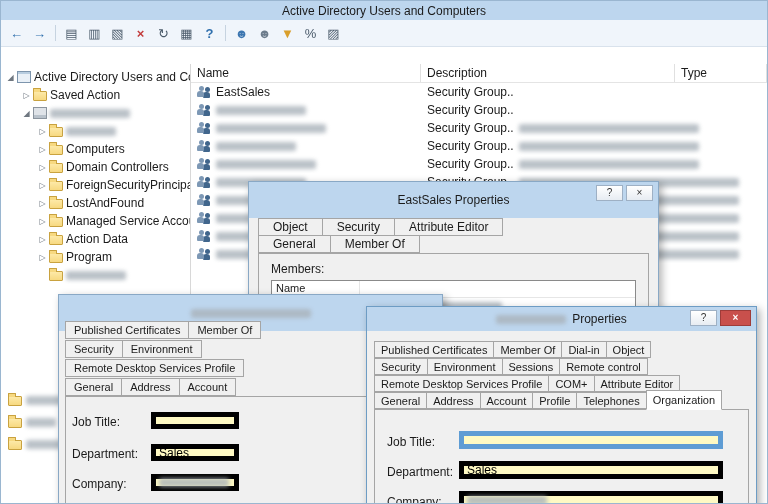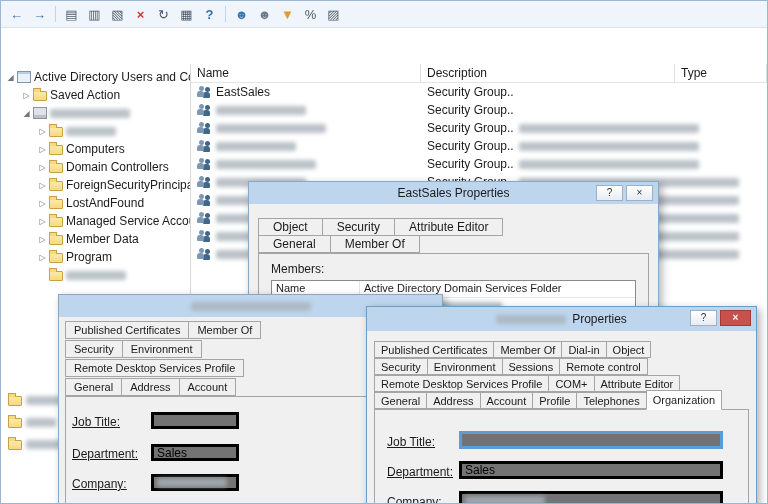--- a/index.html
+++ b/index.html
@@ -37,21 +37,21 @@
   .picon::before{content:"";position:absolute;top:0;left:3px;width:5px;height:5px;border-radius:50%;background:#4a7ab5;}
   .picon::after{content:"";position:absolute;top:6px;left:1px;width:9px;height:6px;border-radius:4px 4px 1px 1px;background:#4a7ab5;}
   .redact{display:inline-block;height:9px;border-radius:2px;background:#a9b2ba;filter:blur(2px);opacity:.8;}
   .rw30{width:30px}.rw40{width:40px}.rw50{width:50px}.rw60{width:60px}.rw70{width:70px}
   .rw80{width:80px}.rw90{width:90px}.rw100{width:100px}.rw110{width:110px}.rw120{width:120px}.rw180{width:180px}.rw220{width:220px}
   .textra{position:absolute;left:6px;top:388px;z-index:1;}
   .xitem{height:22px;display:flex;align-items:center;}
   .xitem .ticon{margin-right:4px;}
   
   .dlg{position:absolute;background:#f0f0f0;border:1px solid #89a8c5;box-shadow:3px 3px 8px rgba(0,0,0,.3);}
-  .dlg .tb{height:22px;background:#bdd6ee;position:relative;display:flex;align-items:center;justify-content:center;font-size:12px;gap:6px;}
+  .dlg .tb{height:36px;background:#bdd6ee;position:relative;display:flex;align-items:center;justify-content:center;font-size:12px;gap:6px;}
   .dbtns{position:absolute;right:5px;top:3px;display:flex;}
   .dbtn{width:27px;height:16px;margin-left:3px;border:1px solid #9eb0c4;background:linear-gradient(#fff,#e7ecf2);font-size:10px;line-height:1;display:flex;align-items:center;justify-content:center;color:#333;font-family:inherit;padding:0;cursor:default;}
   .dbtn.red{background:#c9504c;border-color:#9e3c39;color:#fff;font-weight:bold;width:31px;}
   .trow{position:absolute;display:flex;}
   .tab{height:18px;padding:0 8px;display:flex;align-items:center;background:#f0f0f0;border:1px solid #a5a5a5;margin-right:-1px;font-size:11px;white-space:nowrap;position:relative;}
   .tab.sel{background:#fff;height:21px;margin-top:-2px;z-index:6;border-bottom:1px solid #fff;}
   .page{position:absolute;border:1px solid #a5a5a5;background:#f0f0f0;}
   
   .d1{left:247px;top:180px;width:411px;height:322px;z-index:5;}
   .d1 .tab{font-size:12px;padding:0 14px;}
@@ -65,22 +65,22 @@
   .mh2{flex:1;padding:1px 4px;font-size:11px;white-space:nowrap;overflow:hidden;}
   .mrow{height:17px;display:flex;align-items:center;padding-left:3px;}
   .fdr{margin-left:18px;}
   
   .d2{left:57px;top:293px;width:385px;height:215px;z-index:10;}
   .d2 .trowA{top:26px;left:6px;}
   .d2 .trowB{top:45px;left:6px;}
   .d2 .trowC{top:64px;left:6px;}
   .d2 .trowD{top:83px;left:6px;}
   .d2 .page{left:6px;right:6px;top:101px;bottom:-1px;border-bottom:none;}
-  .flab{position:absolute;text-decoration:underline;}
-  .fin{position:absolute;height:17px;border:3px solid #000000;background:#737373;font-size:12px;padding:0 3px;font-family:inherit;display:flex;align-items:center;}
+  .flab{position:absolute;}
+  .fin{position:absolute;height:17px;border:5px solid #000000;background:#fef9c3;font-size:12px;padding:0 3px;font-family:inherit;display:flex;align-items:center;}
   input.fin{display:inline-block;line-height:15px;}
   .d2 .flab{left:13px;}
   .d2 .jt{top:120px}.d2 .dp{top:152px}.d2 .cp{top:182px}
   .d2 .fin{left:92px;width:88px;}
   .d2 .jt-in{top:117px}.d2 .dp-in{top:149px}.d2 .cp-in{top:179px}
   
   .d3{left:365px;top:305px;width:391px;height:230px;z-index:20;border-color:#6d9cc4;}
   .d3 .tb{height:24px;}
   .d3 .trow1{top:34px;left:7px;}
   .d3 .trow2{top:51px;left:7px;}
@@ -94,20 +94,23 @@
   .d3 .fin{left:92px;width:264px;height:18px;}
   .d3 .jt-in{top:124px;border-color:#5e9cd4;}
   .d3 .dp-in{top:154px}
   .d3 .cp-in{top:184px}
 </style>
 </head>
 <body>
 
 <div class="window">
 
+  <div class="titlebar">
+    <span>Active Directory Users and Computers</span>
+  </div>
 
 
   <div class="toolbar">
     <span style="display:flex">
 
     <span class="tbtn c-blue">←</span>
         <span class="tbtn c-blue">→</span>
       </span>
     <span class="tsep"></span>
     <span style="display:flex">
@@ -194,21 +197,21 @@
         <div class="titem ind2">
           <span class="exp">▷</span>
           <span class="ticon folder"></span>
           <span class="tlabel">Managed Service Accou</span>
 
         </div>
 
         <div class="titem ind2">
           <span class="exp">▷</span>
           <span class="ticon folder"></span>
-          <span class="tlabel">Member Data</span>
+          <span class="tlabel">Action Data</span>
 
         </div>
 
         <div class="titem ind2">
           <span class="exp">▷</span>
           <span class="ticon folder"></span>
           <span class="tlabel">Program</span>
 
         </div>
 
@@ -388,21 +391,20 @@
     <div class="trow trow2">
 
     <div class="tab">General</div>
         <div class="tab">Member Of</div>
       </div>
     <div class="page">
       <div class="mlabel">Members:</div>
       <div class="mlist">
         <div class="mhead">
           <div class="mh1">Name</div>
-          <div class="mh2">Active Directory Domain Services Folder</div>
         </div>
         <div>
 
             <div class="mrow">
               <span class="picon"></span>
               <span class="redact rw70"></span>
               <span class="redact fdr rw120"></span>
             </div>
 
             <div class="mrow">

